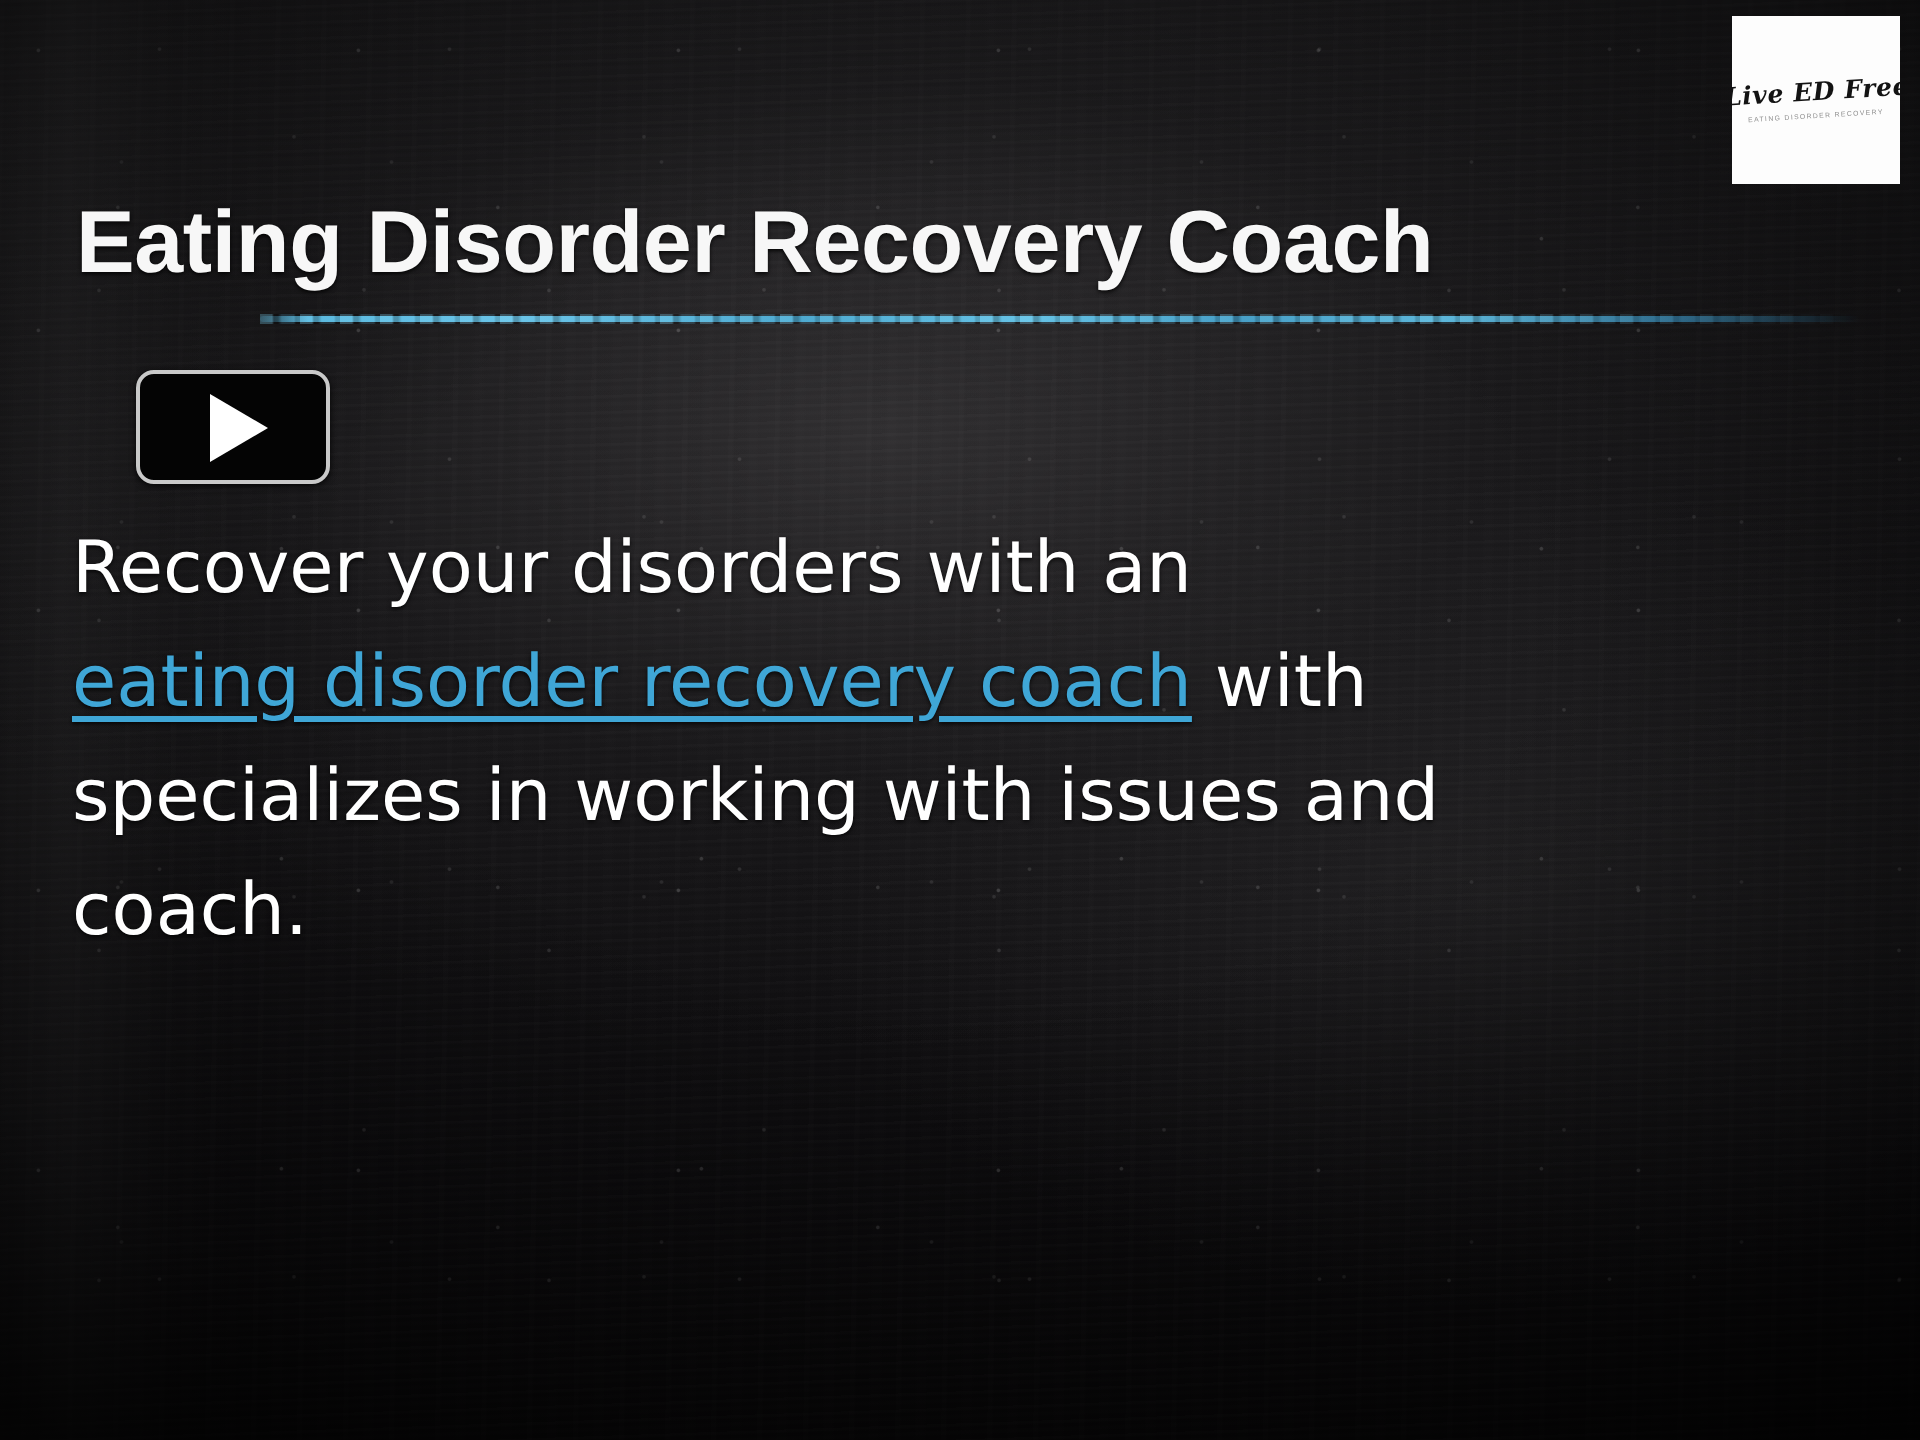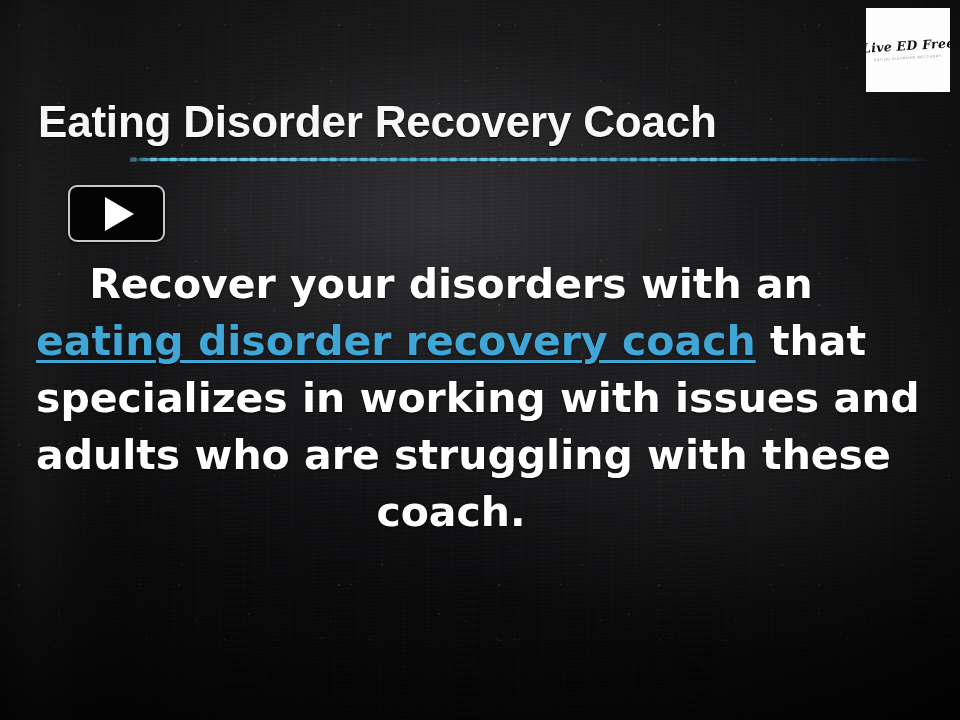--- a/index.html
+++ b/index.html
@@ -224,26 +224,25 @@
   }
 
   
   .body-copy {
     position: absolute;
     left: 36px;
     top: 256px;
     width: 830px;
     margin: 0;
     font-family: "DejaVu Sans", sans-serif;
-    font-weight: 700;
-    font-size: 41px;
+    font-weight: 400;
+    font-size: 36px;
     line-height: 57px;
     color: #ffffff;
     text-shadow: 0 1px 2px rgba(0,0,0,.75);
-    text-align: center;
   }
   .body-line {
     white-space: nowrap;
   }
   .link {
     color: #3fa6d6;
     text-decoration: underline;
     text-decoration-thickness: 3px;
     text-underline-offset: 5px;
     cursor: pointer;
@@ -275,26 +274,23 @@
 
   <div class="play-button" role="button">
     <div class="play-triangle"></div>
   </div>
 
   <div class="body-copy">
     <div class="body-line">
       <span>Recover your disorders with an</span>
     </div>
     <div class="body-line">
-      <a class="link">eating disorder recovery coach</a><span> that</span>
+      <a class="link">eating disorder recovery coach</a><span> with</span>
     </div>
     <div class="body-line">
       <span>specializes in working with issues and</span>
     </div>
     <div class="body-line">
-      <span>adults who are struggling with these</span>
-    </div>
-    <div class="body-line">
       <span>coach.</span>
     </div>
   </div>
 
 </div>
 
 </body></html>

